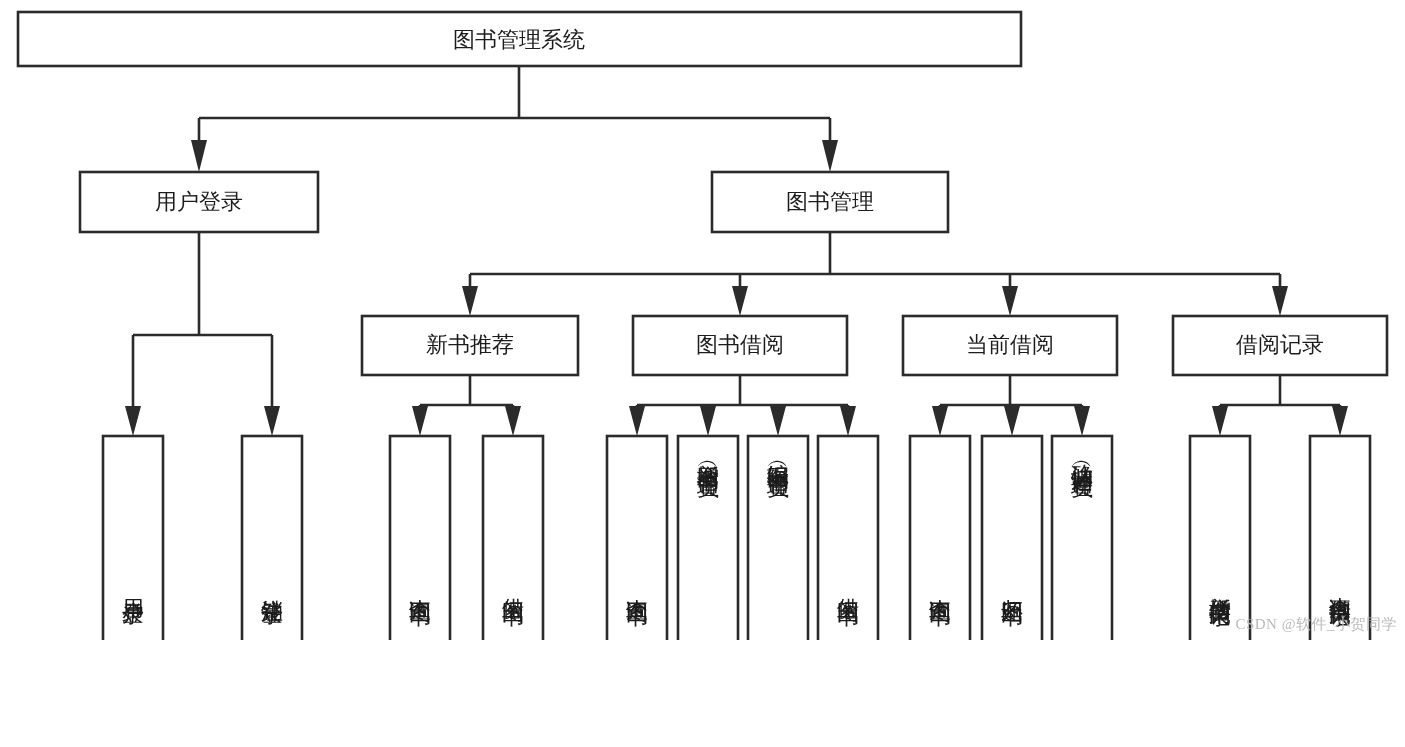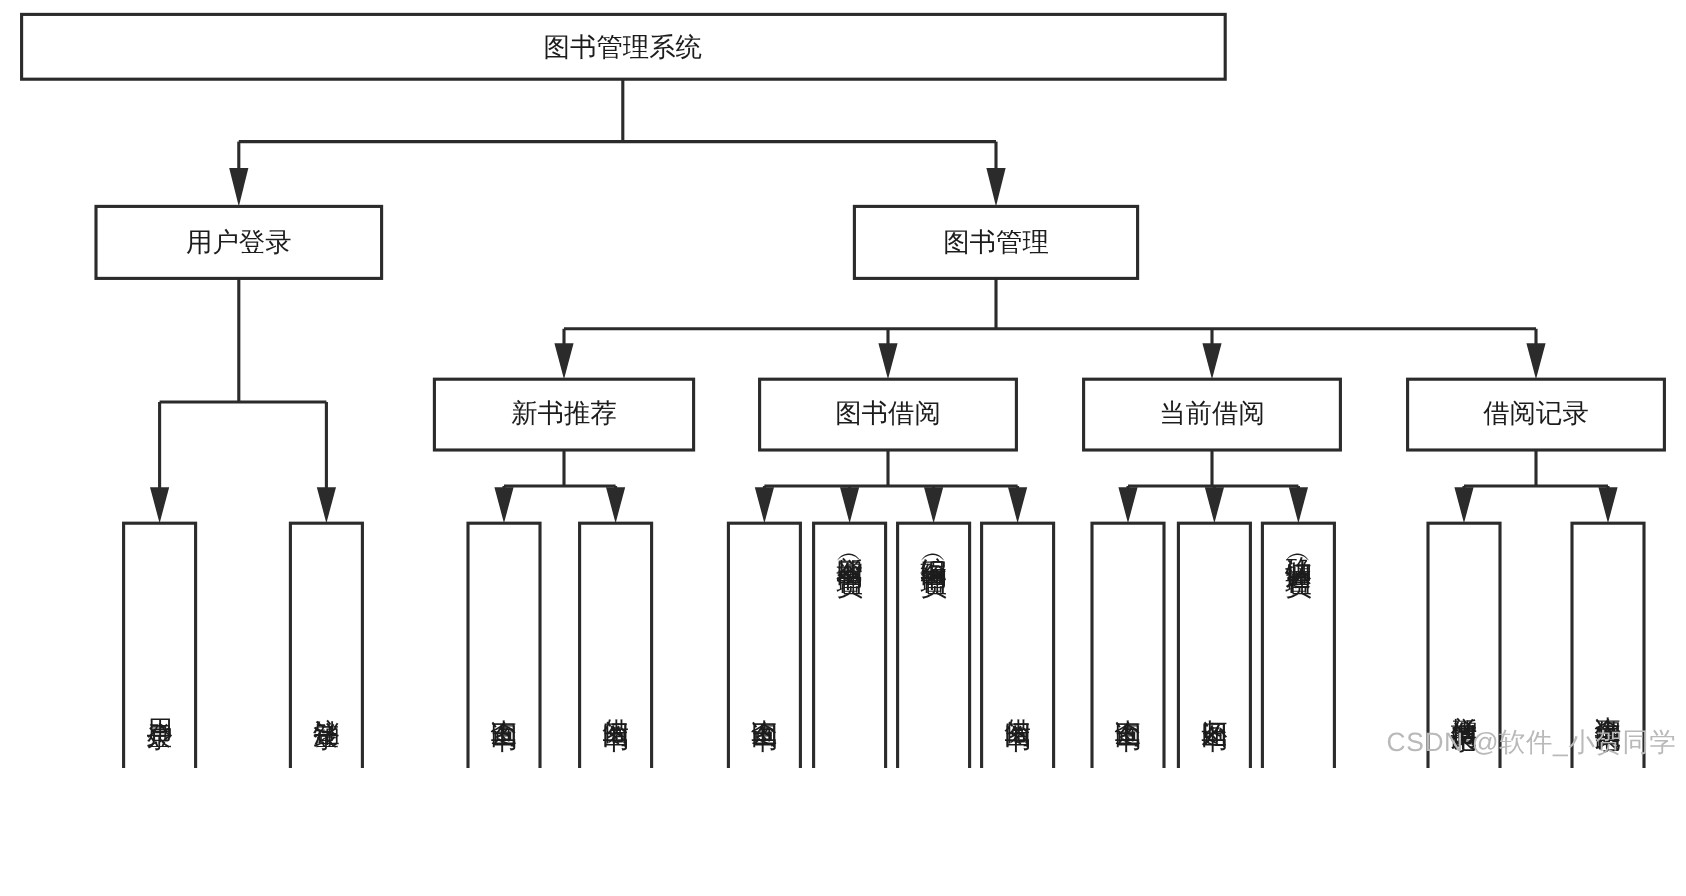--- a/index.html
+++ b/index.html
@@ -62,22 +62,22 @@
     position: absolute;
     display: flex;
     align-items: center;
     justify-content: center;
     pointer-events: none;
   }
   .watermark {
     position: absolute;
     right: 8px;
     bottom: 6px;
-    font-family: Liberation Sans, sans-serif;
-    font-size: 22px;
+    font-family: Liberation Serif, serif;
+    font-size: 15px;
     color: #b9b9b9;
     letter-spacing: 0.5px;
     white-space: nowrap;
   }
 </style>
 </head>
 <body>
 
 <div id="diagram-root">
 

